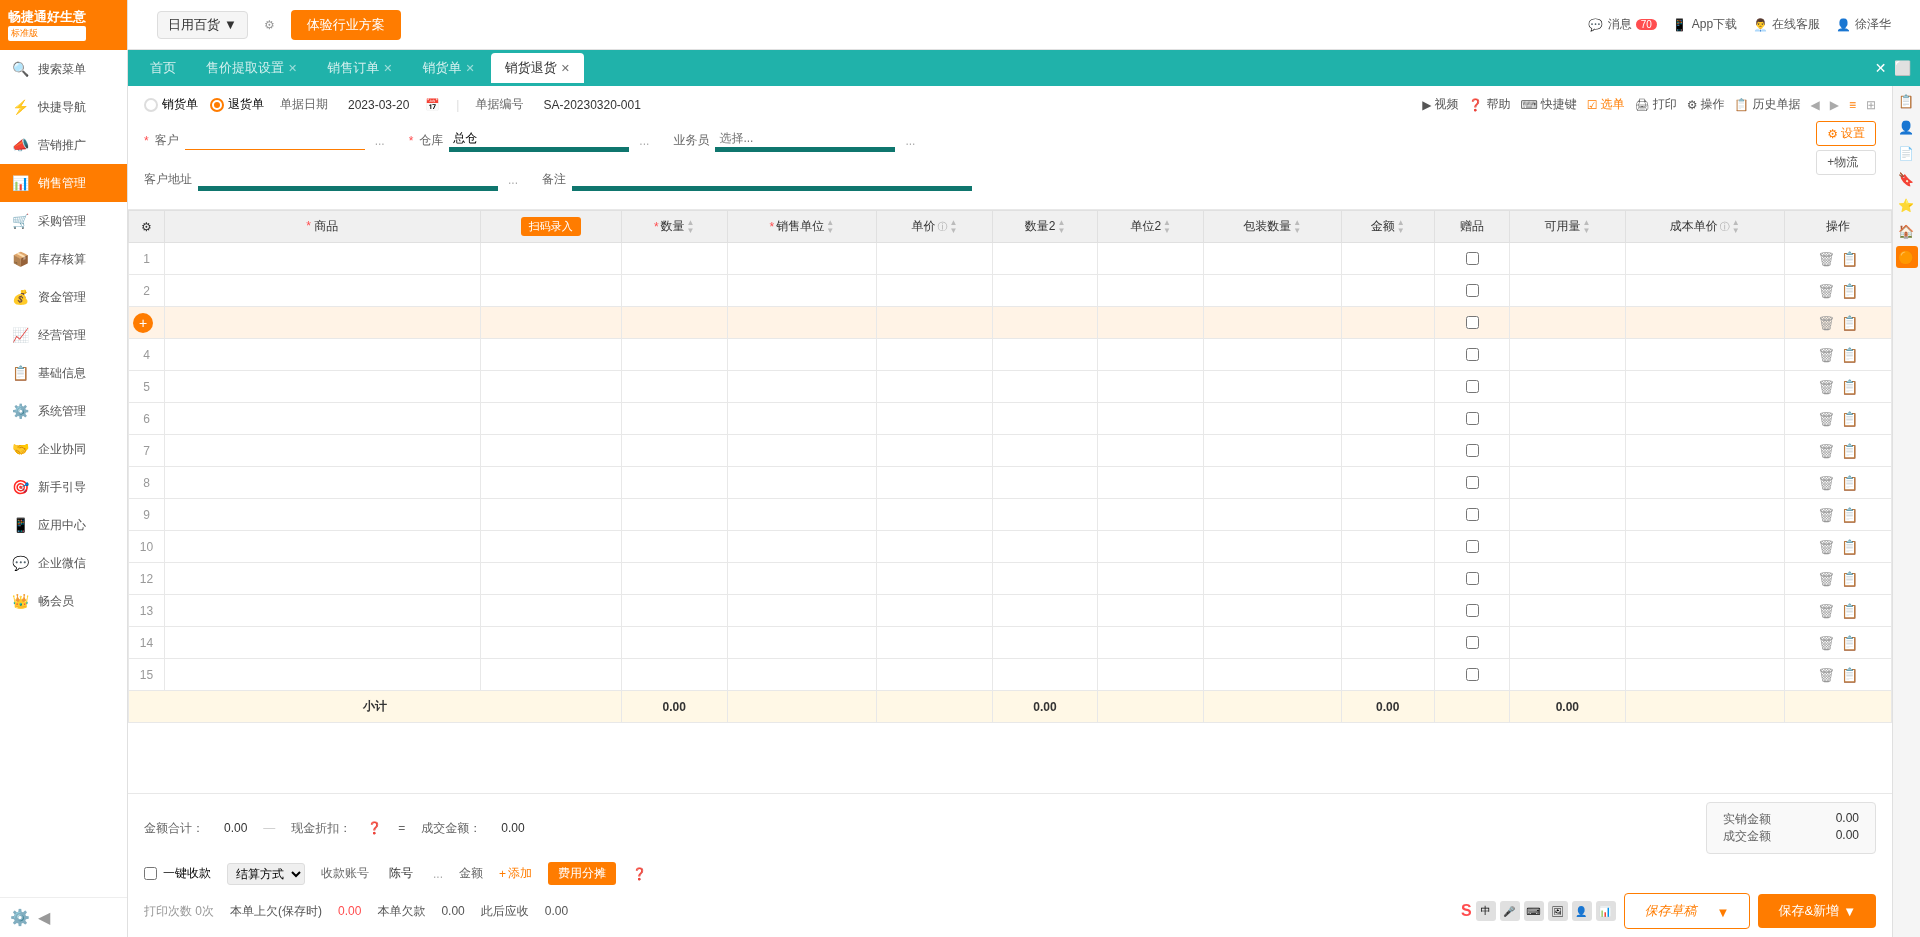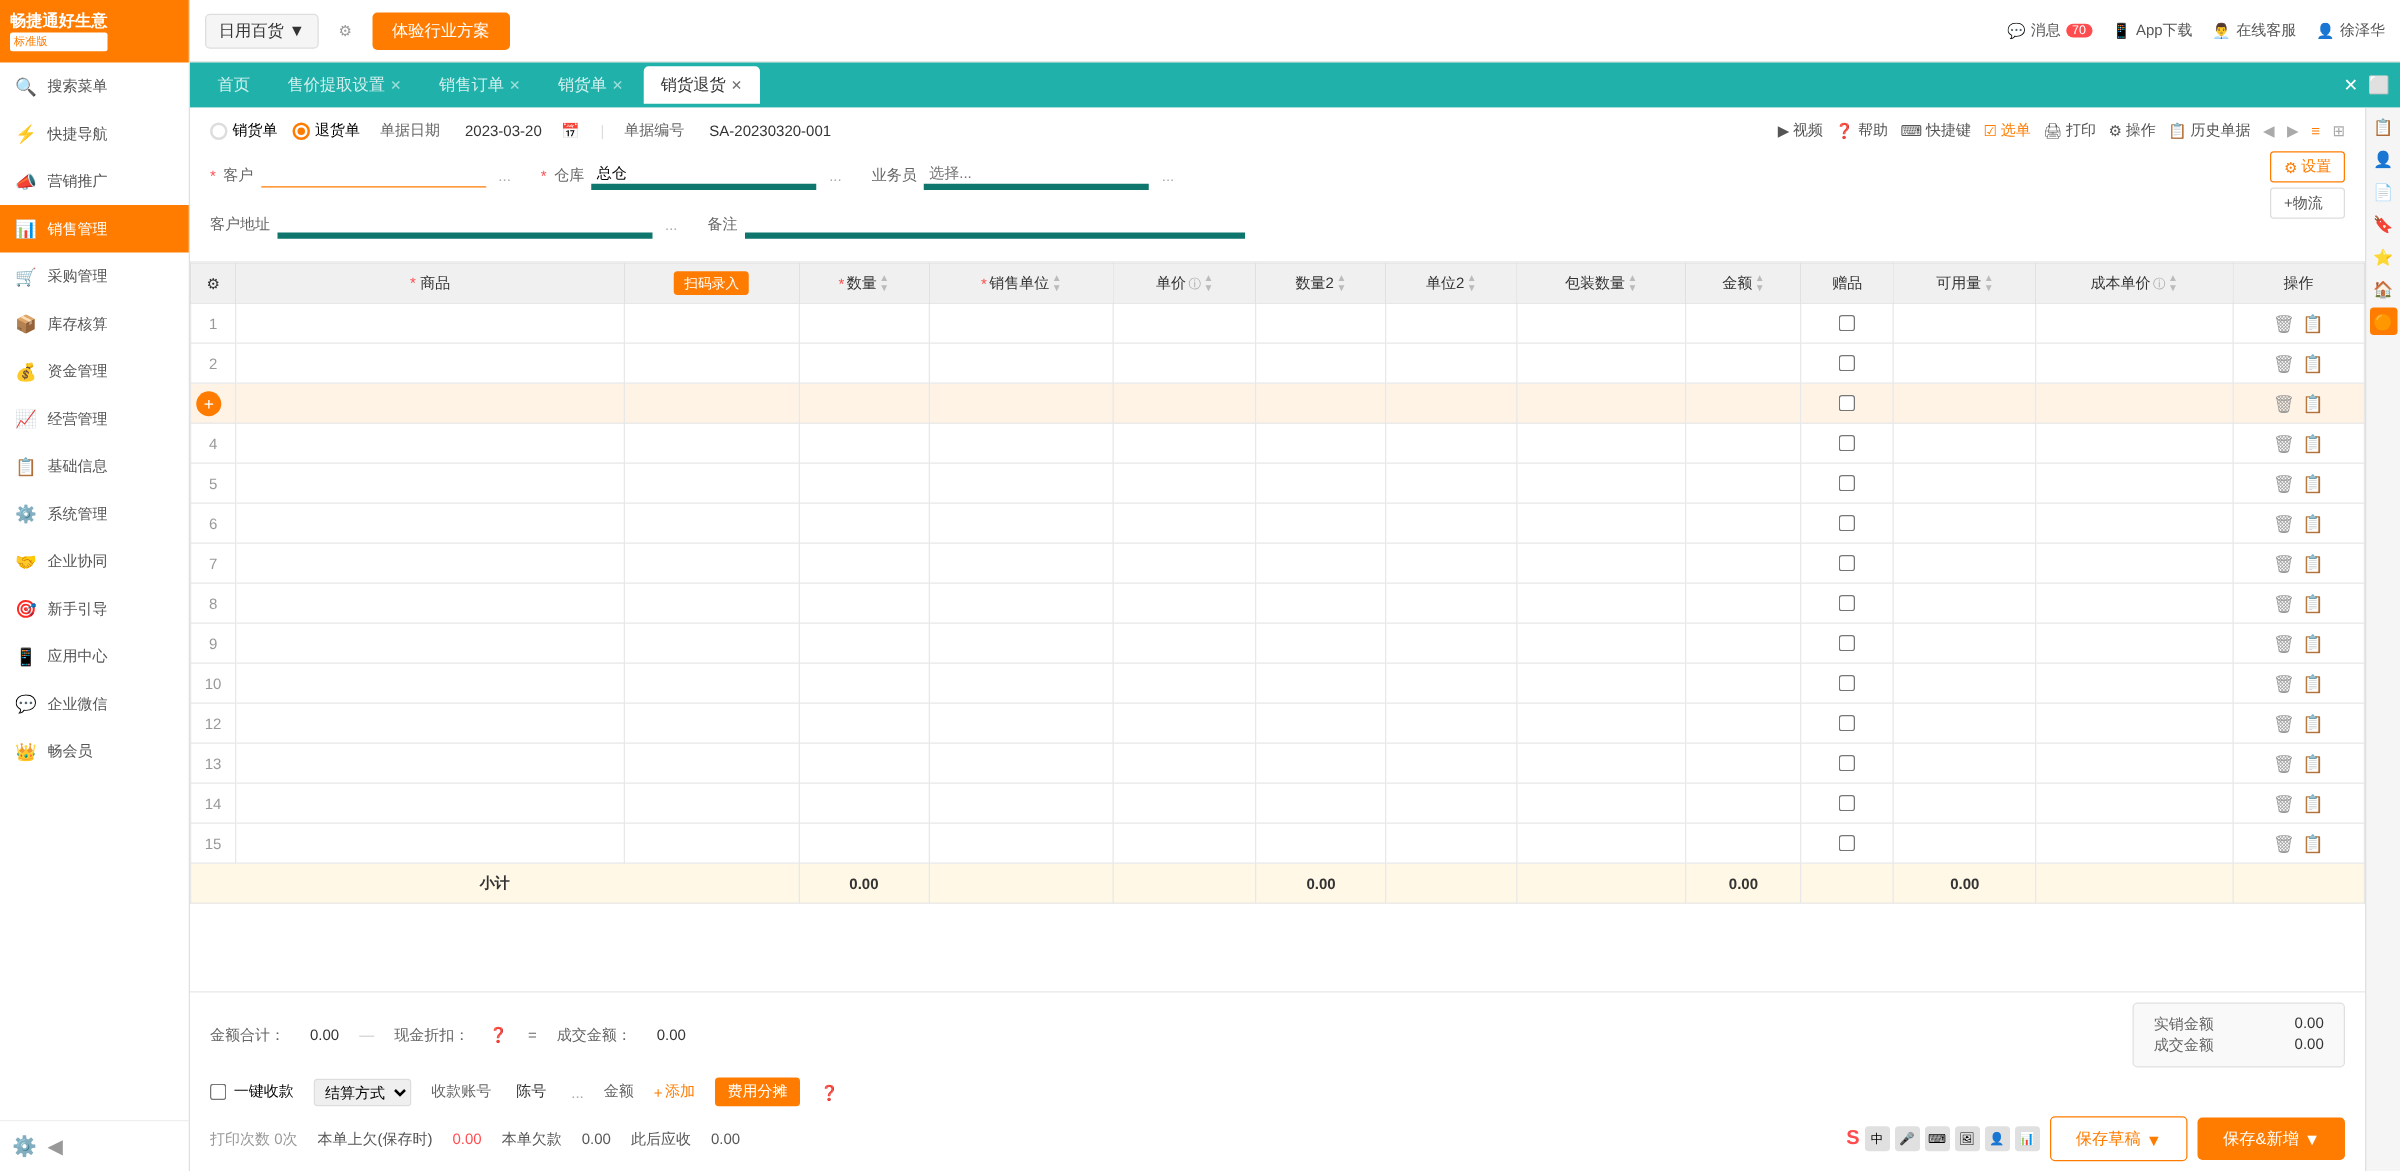--- a/index.html
+++ b/index.html
@@ -1,33 +1,33 @@
 <!DOCTYPE html>
 <html><head>
   <meta charset="utf-8">
   <style>
     * { margin: 0; padding: 0; box-sizing: border-box; }
     body { font-family: 'Microsoft YaHei', Arial, sans-serif; font-size: 12px; background: #f0f0f0; width: 1920px; height: 937px; overflow: hidden; display: flex; }
 
     
-    .sidebar { width: 152px; background: #fff; display: flex; flex-direction: column; border-right: 1px solid #e0e0e0; flex-shrink: 0; }
+    .sidebar { width: 128px; background: #fff; display: flex; flex-direction: column; border-right: 1px solid #e0e0e0; flex-shrink: 0; }
     .sidebar-logo { background: #ff7c00; padding: 10px 8px; display: flex; align-items: center; gap: 6px; height: 50px; }
     .sidebar-logo-text { color: #fff; font-size: 13px; font-weight: bold; line-height: 1.3; }
     .sidebar-logo-badge { background: #fff; color: #ff7c00; font-size: 9px; padding: 1px 3px; border-radius: 2px; }
     .sidebar-item { display: flex; align-items: center; gap: 8px; padding: 10px 12px; cursor: pointer; color: #555; font-size: 12px; }
     .sidebar-item.active { background: #ff7c00; color: #fff; }
     .sidebar-item .icon { width: 18px; height: 18px; display: flex; align-items: center; justify-content: center; font-size: 14px; }
     .sidebar-bottom { margin-top: auto; display: flex; align-items: center; padding: 10px; border-top: 1px solid #eee; gap: 8px; }
     .sidebar-bottom-icon { font-size: 16px; color: #999; cursor: pointer; }
 
     
     .main { flex: 1; display: flex; flex-direction: column; overflow: hidden; }
 
     
-    .topbar { height: 50px; background: #fff; display: flex; align-items: center; justify-content: space-between; padding: 0 12px; border-bottom: 1px solid #e0e0e0; }
+    .topbar { height: 50px; background: #fff; display: flex; align-items: center; justify-content: space-between; padding: 0 29px; border-bottom: 1px solid #e0e0e0; }
     .topbar-left { display: flex; align-items: center; gap: 16px; }
     .topbar-select { display: flex; align-items: center; gap: 4px; font-size: 13px; color: #333; background: #f5f5f5; border: 1px solid #ddd; border-radius: 4px; padding: 4px 10px; cursor: pointer; }
     .topbar-btn { background: #ff7c00; color: #fff; border: none; border-radius: 4px; padding: 6px 16px; font-size: 13px; cursor: pointer; }
     .topbar-right { display: flex; align-items: center; gap: 16px; font-size: 12px; color: #555; }
     .topbar-right-item { display: flex; align-items: center; gap: 4px; cursor: pointer; }
     .badge { background: #ff4d4f; color: #fff; border-radius: 10px; padding: 0 5px; font-size: 10px; }
 
     
     .tabbar { height: 36px; background: #20b2aa; display: flex; align-items: center; padding: 0 8px; gap: 2px; }
     .tab { display: flex; align-items: center; gap: 4px; padding: 6px 14px; border-radius: 4px 4px 0 0; cursor: pointer; font-size: 13px; color: rgba(255,255,255,0.8); }
@@ -95,21 +95,21 @@
     .fee-btn { background: #ff7c00; color: #fff; border: none; border-radius: 3px; padding: 3px 10px; cursor: pointer; font-size: 12px; }
     .help-icon { color: #aaa; cursor: pointer; }
 
     .footer-bottom { display: flex; align-items: center; justify-content: space-between; }
     .footer-stats { display: flex; align-items: center; gap: 16px; font-size: 12px; color: #555; }
     .print-info { color: #999; }
     .ime-bar { display: flex; align-items: center; gap: 4px; }
     .ime-icon { width: 20px; height: 20px; border-radius: 3px; background: #e0e0e0; display: flex; align-items: center; justify-content: center; font-size: 10px; cursor: pointer; }
 
     .action-buttons { display: flex; align-items: center; gap: 8px; }
-    .btn-save-draft { background: #fff; color: #ff7c00; border: 1px solid #ff7c00; border-radius: 4px; padding: 8px 20px; font-size: 13px; cursor: pointer; display: flex; align-items: flex-end; gap: 4px; }
+    .btn-save-draft { background: #fff; color: #ff7c00; border: 1px solid #ff7c00; border-radius: 4px; padding: 8px 20px; font-size: 13px; cursor: pointer; display: flex; align-items: flex-end; gap: 20px; font-style: italic; }
     .btn-save-new { background: #ff7c00; color: #fff; border: none; border-radius: 4px; padding: 8px 20px; font-size: 13px; cursor: pointer; display: flex; align-items: center; gap: 4px; }
 
     .summary-panel { background: #f9f9f9; border: 1px solid #e0e0e0; border-radius: 4px; padding: 8px 16px; margin-left: auto; font-size: 12px; }
     .summary-row { display: flex; justify-content: space-between; gap: 28px; }
     .summary-label { color: #666; }
     .summary-value { color: #333; min-width: 60px; text-align: right; }
 
     
     .right-sidebar { width: 28px; background: #f5f5f5; border-left: 1px solid #e0e0e0; display: flex; flex-direction: column; align-items: center; padding: 4px 0; gap: 4px; flex-shrink: 0; }
     .rs-item { width: 22px; height: 22px; display: flex; align-items: center; justify-content: center; cursor: pointer; color: #999; font-size: 13px; border-radius: 3px; }

